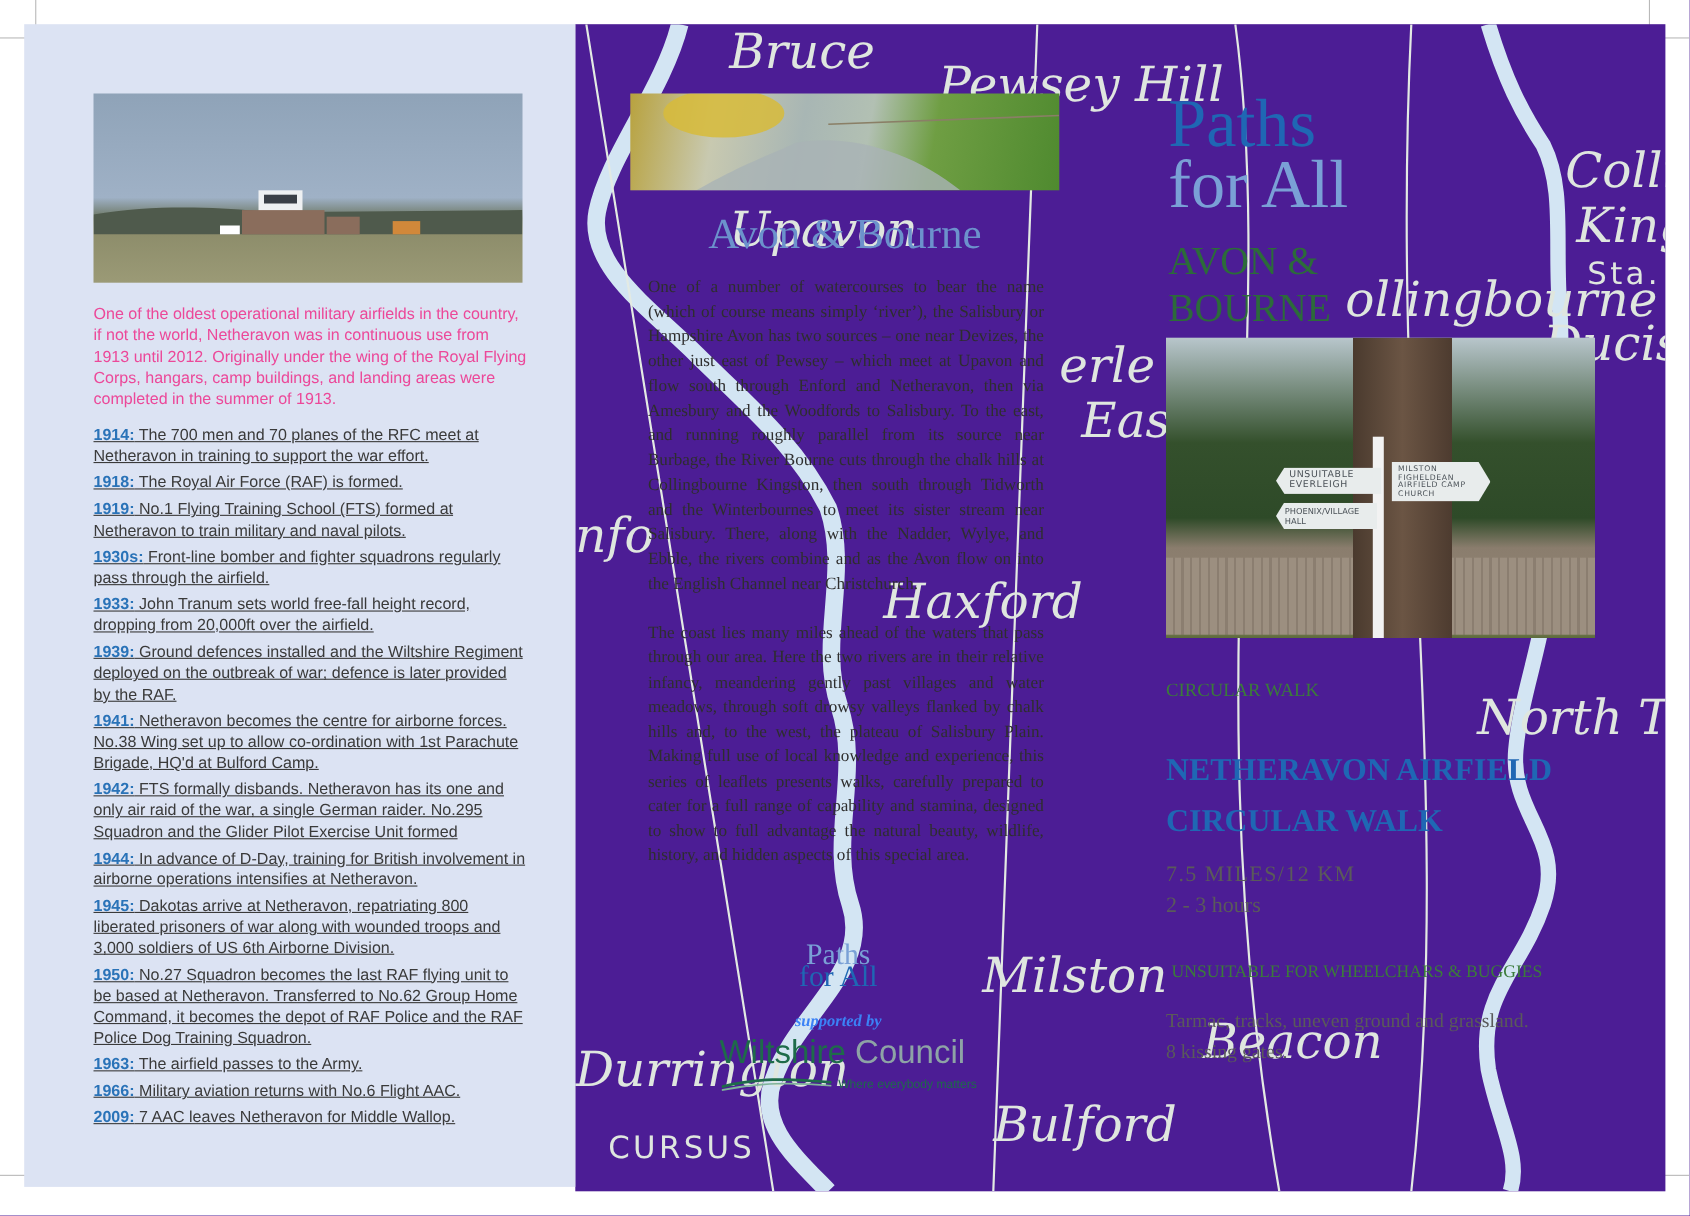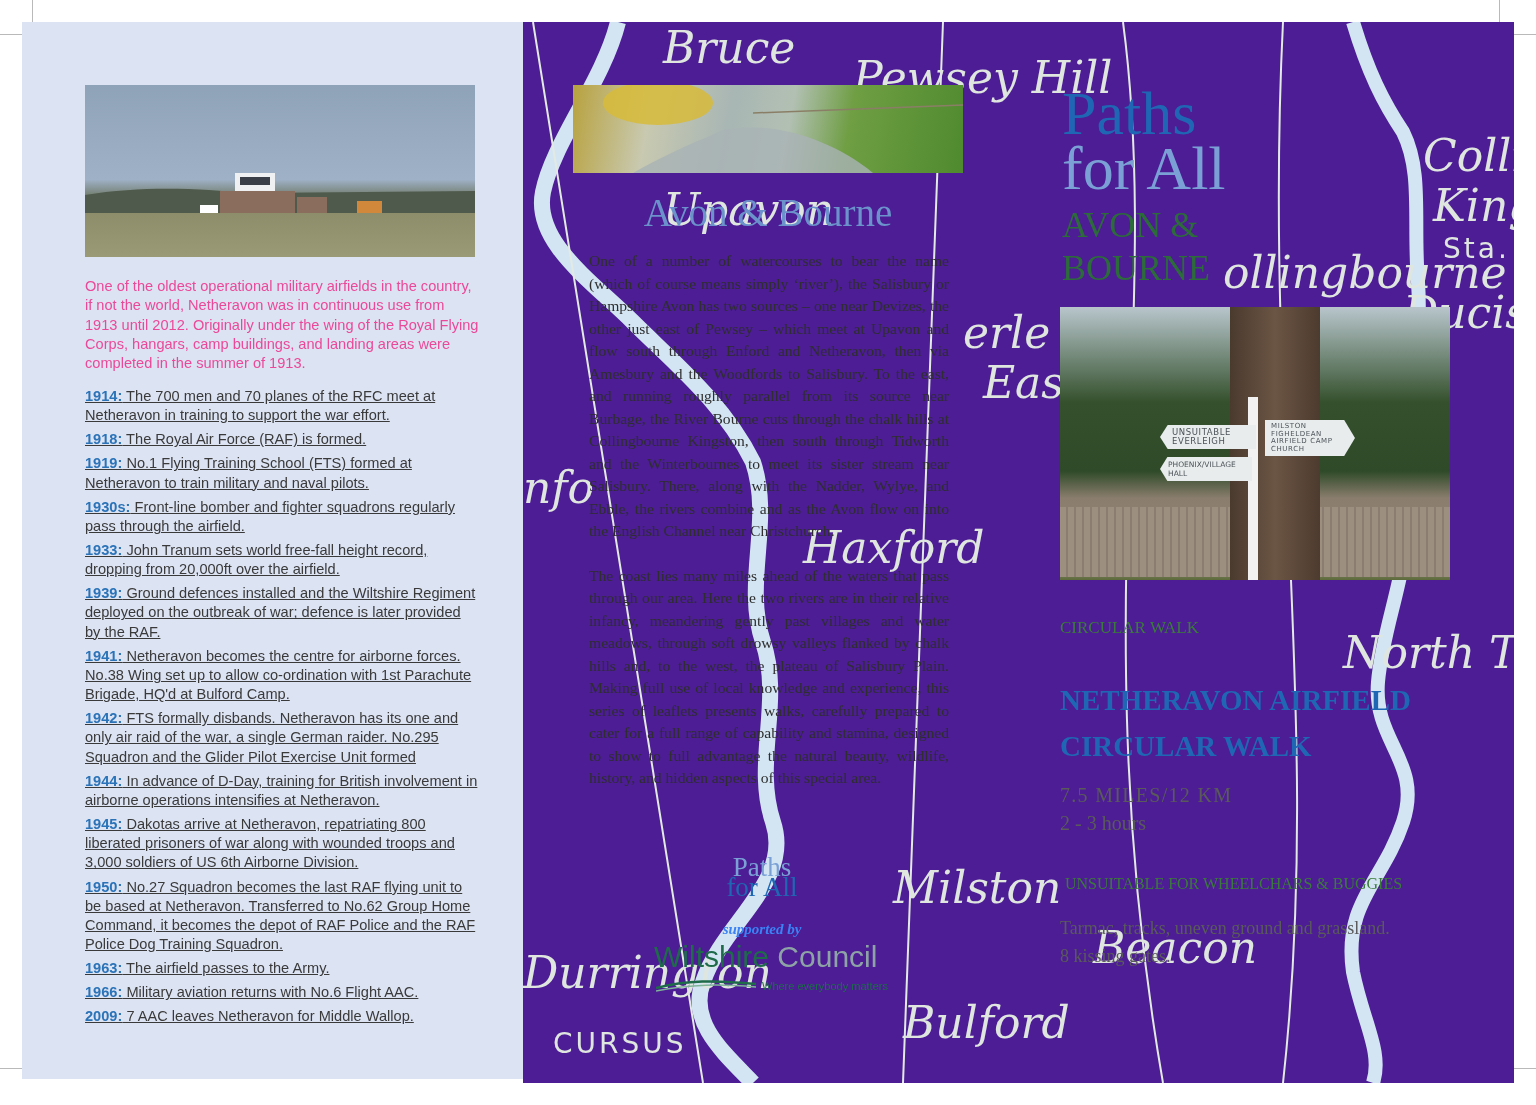--- a/index.html
+++ b/index.html
@@ -31,21 +31,21 @@
   .supported { position:absolute; left:680px; top:899px; width:120px; text-align:center; font-family:"Liberation Serif", serif; font-style:italic; font-weight:bold; color:#3b82f6; font-size:15px; }
   .wiltshire { position:absolute; left:632px; top:918px; font-family:"Liberation Sans", sans-serif; font-size:30px; white-space:nowrap; }
   .wiltshire .w1 { color:#1e6b4a; }
   .wiltshire .w2 { color:#8ea3a6; }
   .tagline { position:absolute; left:740px; top:958px; font-family:"Liberation Sans", sans-serif; font-size:11px; color:#1e6b4a; white-space:nowrap; }
   .swoosh { position:absolute; left:634px; top:956px; width:100px; height:14px; }
   
   .brand { position:absolute; left:1040px; top:62px; font-family:"Liberation Serif", serif; }
   .brand .paths { color:#1f67b4; font-size:62px; line-height:58px; display:block; }
   .brand .forall { color:#7aa0d6; font-size:62px; line-height:52px; display:block; }
-  .brand .avon { color:#2c6b3a; font-size:36px; line-height:43px; display:block; margin-top:10px; }
+  .brand .avon { color:#2c6b3a; font-size:36px; line-height:43px; display:block; margin-top:22px; }
   .circ-label { position:absolute; left:1038px; top:596px; font-family:"Liberation Serif", serif; font-size:17px; color:#3b7b3a; }
   .walk-title { position:absolute; left:1038px; top:655px; font-family:"Liberation Serif", serif; font-weight:bold; font-size:29px; line-height:46px; color:#1f67b4; }
   .distance { position:absolute; left:1038px; top:762px; font-family:"Liberation Serif", serif; font-size:20px; letter-spacing:1.3px; color:#5a5a5a; }
   .duration { position:absolute; left:1038px; top:790px; font-family:"Liberation Serif", serif; font-size:20px; color:#5a5a5a; }
   .unsuitable { position:absolute; left:1043px; top:853px; font-family:"Liberation Serif", serif; font-size:16px; color:#3b7b3a; }
   .surface { position:absolute; left:1038px; top:892px; font-family:"Liberation Serif", serif; font-size:18px; line-height:28px; color:#5a5a5a; }
   
   .sign { position:absolute; background:#e8ecec; color:#4b5258; font-family:"DejaVu Sans", sans-serif; font-size:8.5px; line-height:9px; letter-spacing:0.6px; padding:3px 6px; }
   .tree-trunk { position:absolute; left:170px; top:0; width:90px; height:273px; background:linear-gradient(90deg,#4a3a2e,#6b5544,#4d3b2f); }
   .post { position:absolute; left:188px; top:90px; width:10px; height:183px; background:#f2f2f2; }

